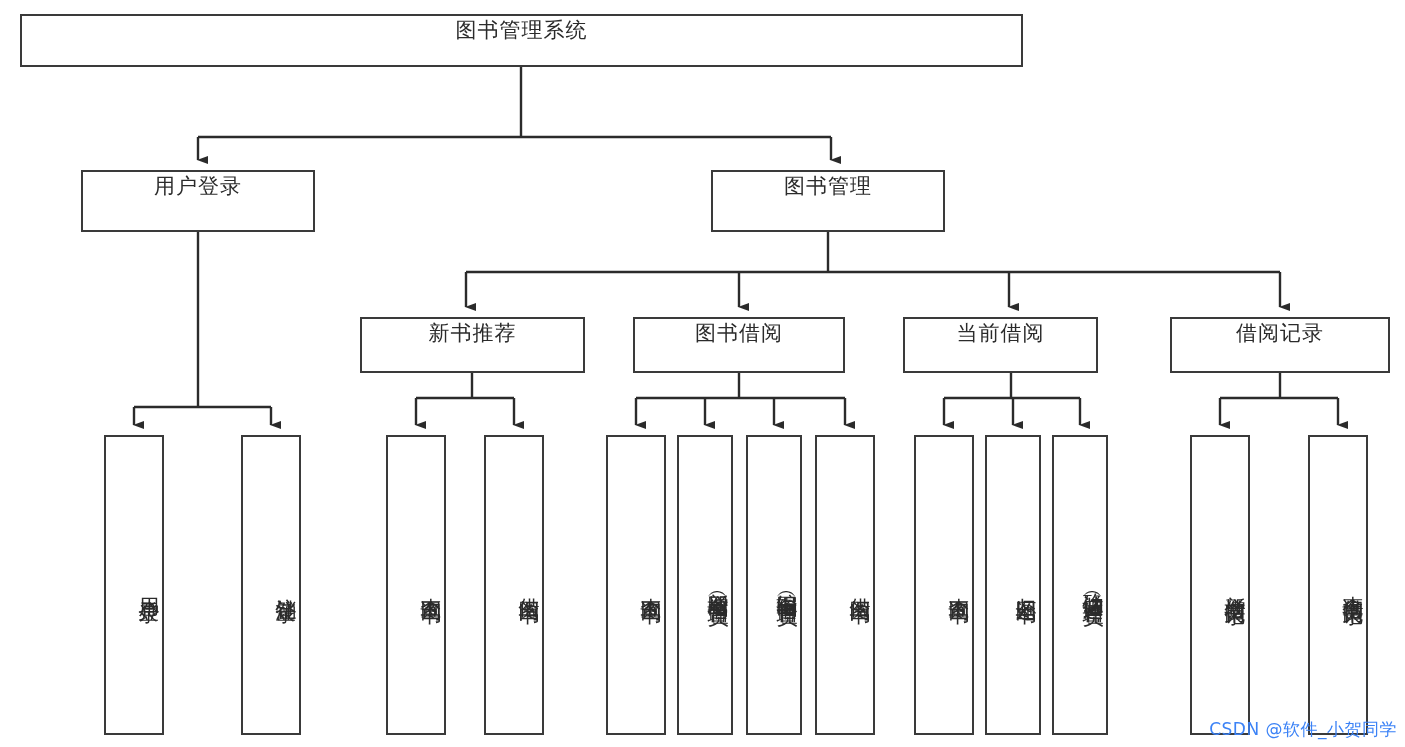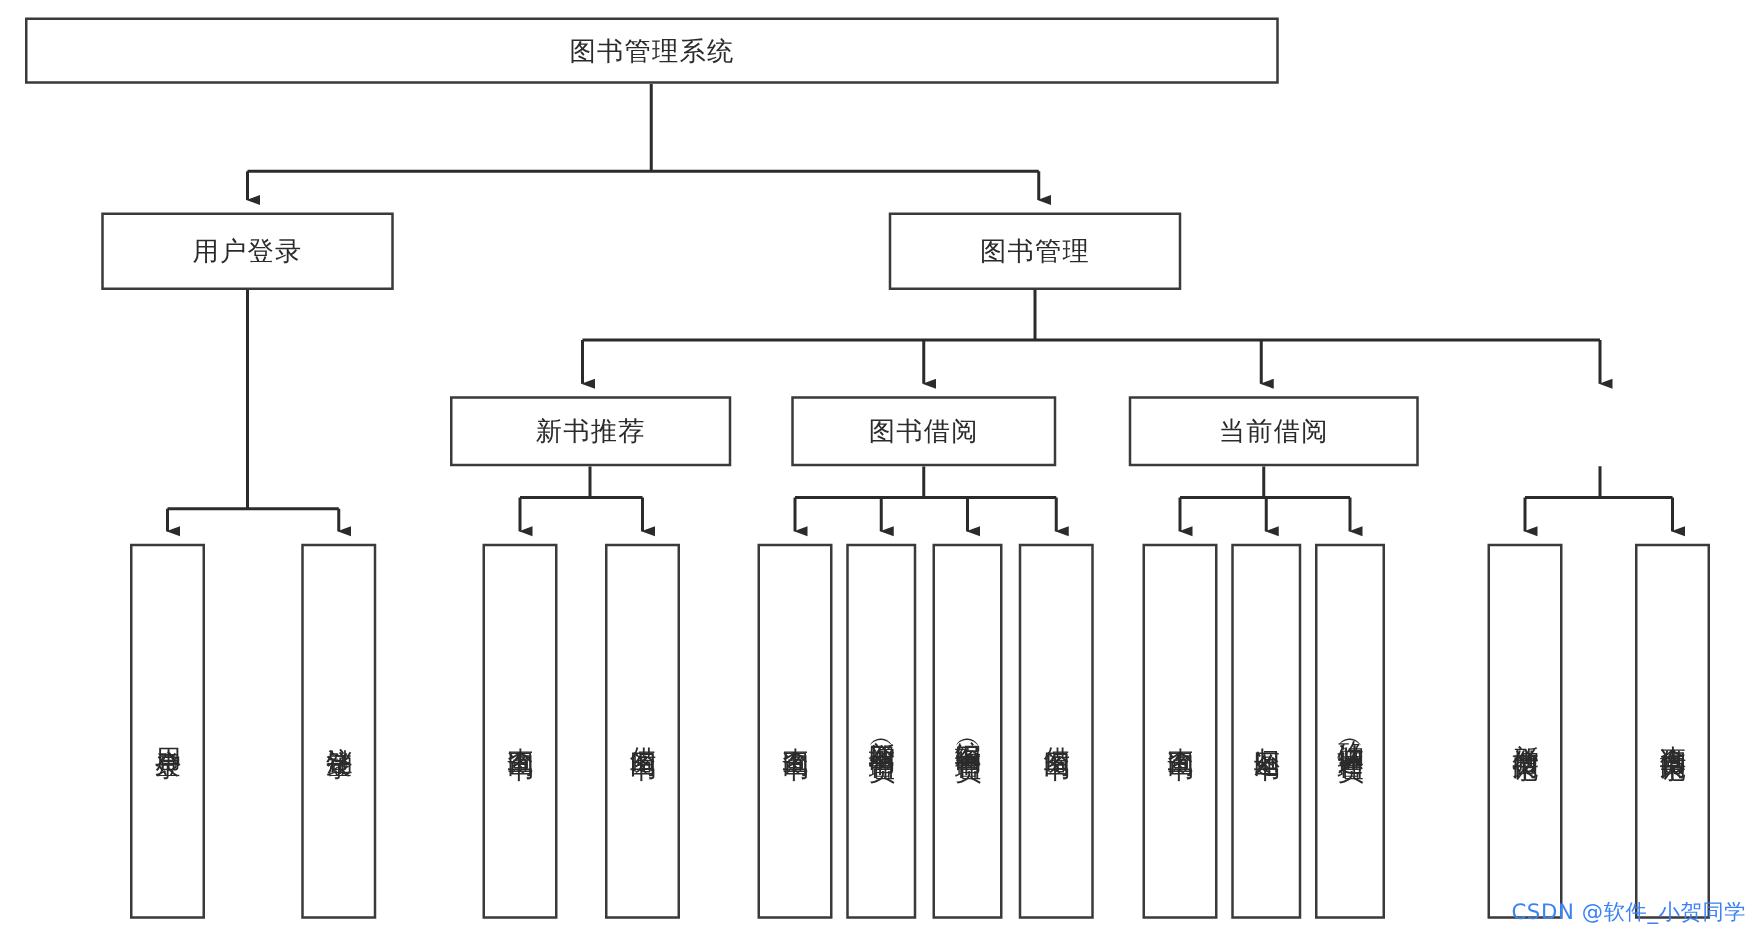--- a/index.html
+++ b/index.html
@@ -16,21 +16,20 @@
     height: 747px;
     background: #ffffff;
     overflow: hidden;
   }
   .node {
     position: absolute;
     box-sizing: border-box;
     border: 2px solid #3a3a3a;
     background: #ffffff;
     display: flex;
-    align-items: center;
     justify-content: center;
     color: #2b2b2b;
   }
   .node.horiz {
     font-size: 21px;
     letter-spacing: 1px;
   }
   .node.vert {
     writing-mode: vertical-rl;
     text-orientation: upright;
@@ -129,22 +128,25 @@
   <div class="node horiz" style="left:360px;top:317px;width:225px;height:56px;">
     <span>新书推荐</span>
   </div>
 
   <div class="node horiz" style="left:711px;top:170px;width:234px;height:62px;">
     <span>图书管理</span>
   </div>
   <div class="node horiz" style="left:633px;top:317px;width:212px;height:56px;">
     <span>图书借阅</span>
   </div>
-  <div class="node horiz" style="left:903px;top:317px;width:232px;height:56px;">
+  <div class="node horiz" style="left:903px;top:317px;width:195px;height:56px;">
     <span>当前借阅</span>
+  </div>
+  <div class="node horiz" style="left:1170px;top:317px;width:220px;height:56px;">
+    <span>借阅记录</span>
   </div>
 
   <div class="node vert" style="left:104px;top:435px;width:60px;height:300px;">
     <span class="vlabel">用户登录</span>
   </div>
   <div class="node vert" style="left:241px;top:435px;width:60px;height:300px;">
     <span class="vlabel">注销登录</span>
   </div>
 
   <div class="node vert" style="left:386px;top:435px;width:60px;height:300px;">

